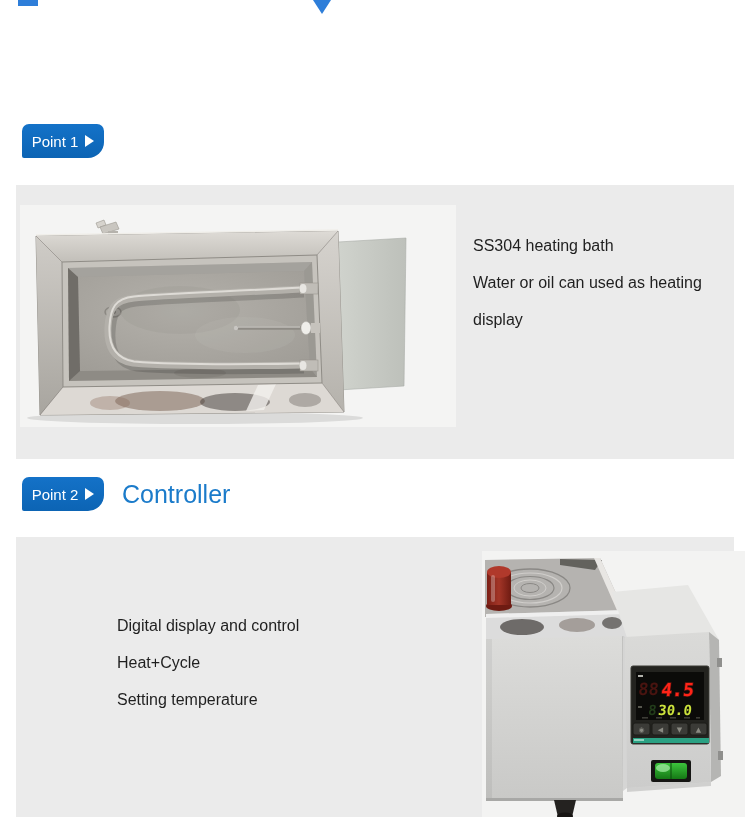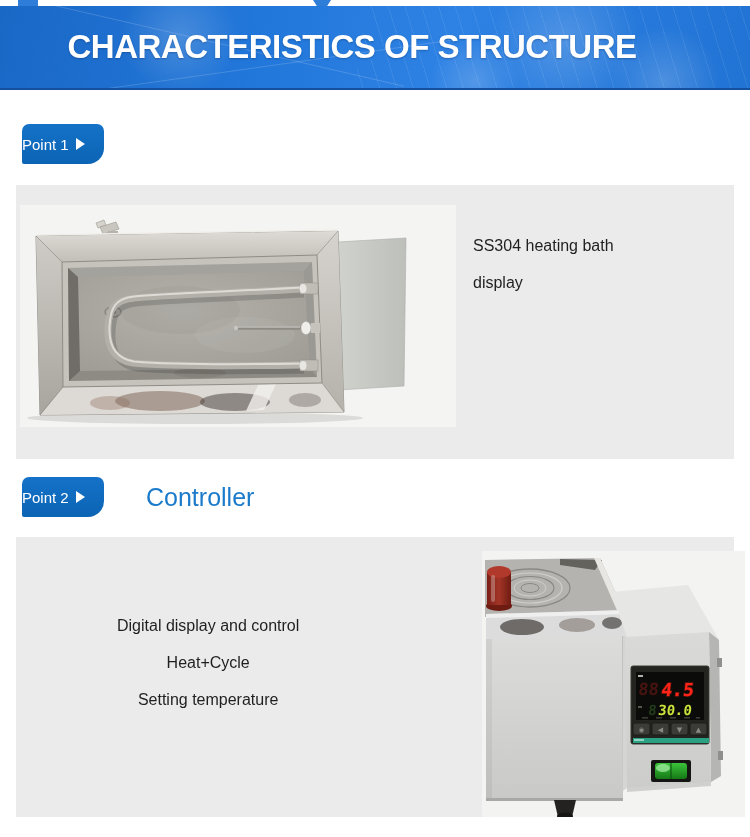--- a/index.html
+++ b/index.html
@@ -26,57 +26,47 @@
   .b2{width:150px;height:150px;right:110px;top:-40px;}
   .b3{width:110px;height:110px;right:30px;top:20px;}
   .b4{width:90px;height:90px;right:230px;top:30px;}
   .deco-tab{position:absolute;left:18px;top:0;width:20px;height:6px;background:#2e7ed9;}
   .deco-tri{position:absolute;left:313px;top:0;width:0;height:0;
        border-left:9px solid transparent;border-right:9px solid transparent;
        border-top:14px solid #2e7ed9;}
 
   
   .section-header{position:absolute;left:22px;display:flex;align-items:center;}
-  .sh1{top:124px;} .sh2{top:477px;gap:24px;}
-  .point-badge{width:82px;height:40px;display:flex;align-items:center;
+  .sh1{top:124px;} .sh2{top:477px;}
+  .point-badge{width:82px;height:34px;display:flex;align-items:center;justify-content:center;
        gap:7px;background:linear-gradient(180deg,#1472c8,#0c64b4);
        border-radius:7px 7px 16px 2px;color:#fff;font-size:15px;}
   .play{width:0;height:0;border-left:9px solid #fff;
        border-top:6px solid transparent;border-bottom:6px solid transparent;}
   .section-title{margin-left:18px;font-size:25px;color:#1b7bca;}
 
   
   .panel{position:absolute;left:16px;width:718px;background:#ebebeb;}
   .panel1{top:185px;height:274px;}
   .panel2{top:537px;height:280px;}
   .feature-list{position:absolute;font-size:16px;color:#1f1f1f;}
   .fl1{left:457px;top:42px;}
-  .fl2{left:101px;top:70px;text-align:center;}
+  .fl2{left:101px;top:70px;}
   .feature-line{height:37px;line-height:37px;white-space:nowrap;}
   .photo{position:absolute;display:block;}
   .photo-bath{left:4px;top:20px;}
   .photo-ctrl{left:466px;top:14px;}
 </style>
 </head>
 <body>
 
 <div class="page">
 
   <div class="deco-tab"></div>
   <div class="deco-tri"></div>
-  <div class="banner">
-    <div class="bokeh b1"></div>
-    <div class="bokeh b2"></div>
-    <div class="bokeh b3"></div>
-    <div class="bokeh b4"></div>
-    <div class="fan"></div>
-    <div class="ray ray1"></div>
-    <div class="ray ray2"></div>
-    <div class="banner-title">CHARACTERISTICS OF STRUCTURE</div>
-  </div>
 
   <div class="section-header sh1">
     <div class="point-badge">
       <span>Point 1</span>
       <span class="play"></span>
     </div>
   </div>
 
   <div class="panel panel1">
     <svg class="photo photo-bath" width="436" height="222" viewBox="0 0 436 222">
@@ -166,20 +156,21 @@
         <line x1="216" y1="123" x2="281" y2="123" stroke="#8e8b85" stroke-width="3.5"></line>
         <line x1="218" y1="122" x2="280" y2="122" stroke="#d8d6d2" stroke-width="1"></line>
         <circle cx="216" cy="123" r="2.2" fill="#c8c6c2"></circle>
         <ellipse cx="286" cy="123" rx="5" ry="6.5" fill="#efeeea" stroke="#b5b2ac" stroke-width="0.6"></ellipse>
         <rect x="291" y="118" width="9" height="10" fill="#c6c3bd"></rect>
       </g>
     </svg>
 
     <div class="feature-list fl1">
       <div class="feature-line">SS304 heating bath</div>
+      <div class="feature-line">Water or oil can used as heating</div>
       <div class="feature-line">display</div>
     </div>
   </div>
 
   <div class="section-header sh2">
     <div class="point-badge">
       <span>Point 2</span>
       <span class="play"></span>
     </div>
     <div class="section-title">Controller</div>

